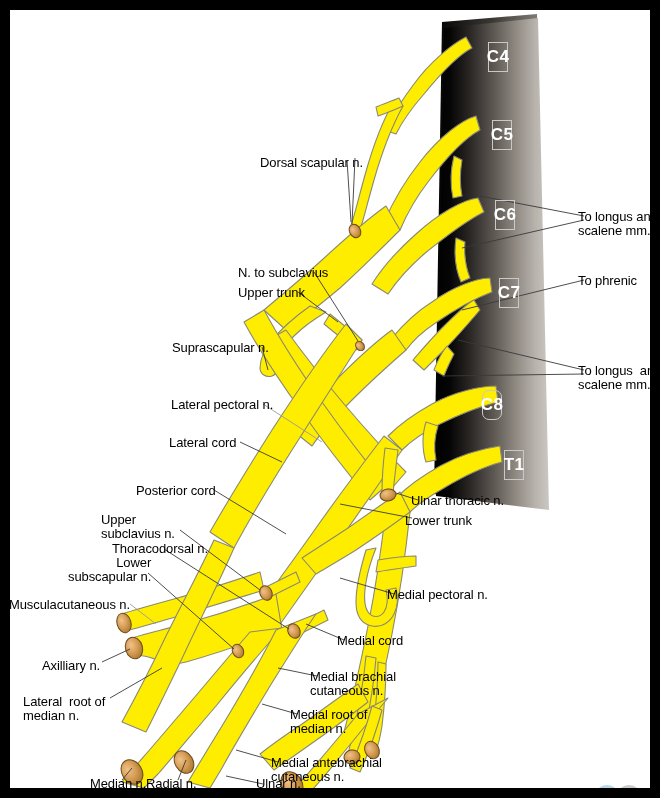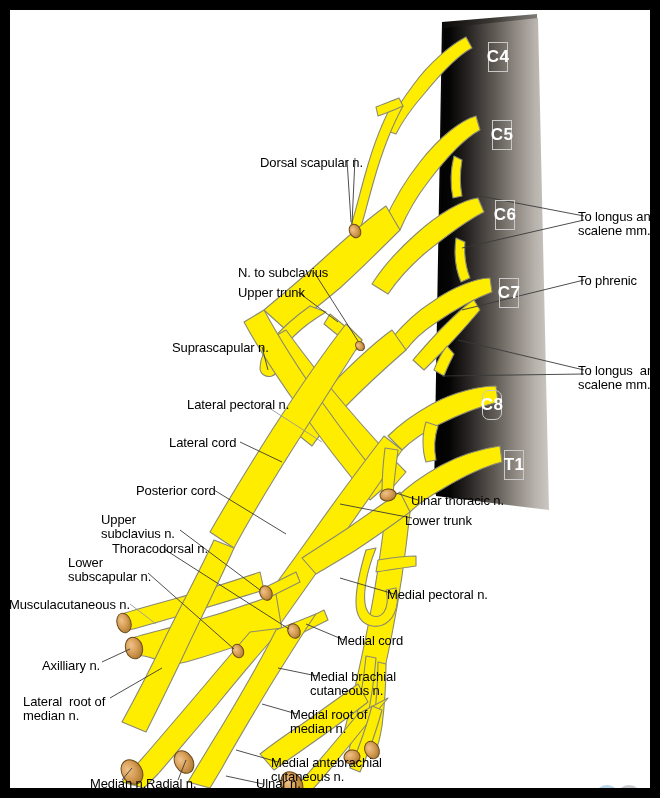--- a/index.html
+++ b/index.html
@@ -314,27 +314,27 @@
     <div class="vert-label" style="left:482px; top:110px;">C5</div>
     <div class="vert-label" style="left:485px; top:190px;">C6</div>
     <div class="vert-label" style="left:489px; top:268px;">C7</div>
     <div class="vert-label" style="left:472px; top:380px;border-radius:7px;">C8</div>
     <div class="vert-label" style="left:494px; top:440px;">T1</div>
 
     <div class="label" style="left:250px; top:146px;">Dorsal scapular n.</div>
     <div class="label" style="left:228px; top:256px;">N. to subclavius</div>
     <div class="label" style="left:228px; top:276px;">Upper trunk</div>
     <div class="label" style="left:162px; top:331px;">Suprascapular n.</div>
-    <div class="label" style="left:177px; top:388px;text-align:center;">Lateral pectoral n.</div>
+    <div class="label" style="left:161px; top:388px;text-align:center;">Lateral pectoral n.</div>
     <div class="label" style="left:159px; top:426px;">Lateral cord</div>
     <div class="label" style="left:126px; top:474px;">Posterior cord</div>
     <div class="label" style="left:91px; top:503px;">Upper
 subclavius n.</div>
     <div class="label" style="left:67px; top:532px;margin-left:35px;">Thoracodorsal n.</div>
-    <div class="label" style="left:58px; top:546px;">Lower
+    <div class="label" style="left:58px; top:546px;text-align:right;">Lower
 subscapular n.</div>
     <div class="label" style="left:-1px; top:588px;">Musculacutaneous n.</div>
     <div class="label" style="left:32px; top:649px;">Axilliary n.</div>
     <div class="label" style="left:13px; top:685px;">Lateral  root of
 median n.</div>
     <div class="label" style="left:80px; top:767px;">Median n.</div>
     <div class="label" style="left:136px; top:767px;">Radial n.</div>
 
     <div class="label" style="left:568px; top:200px;">To longus and
 scalene mm.</div>

